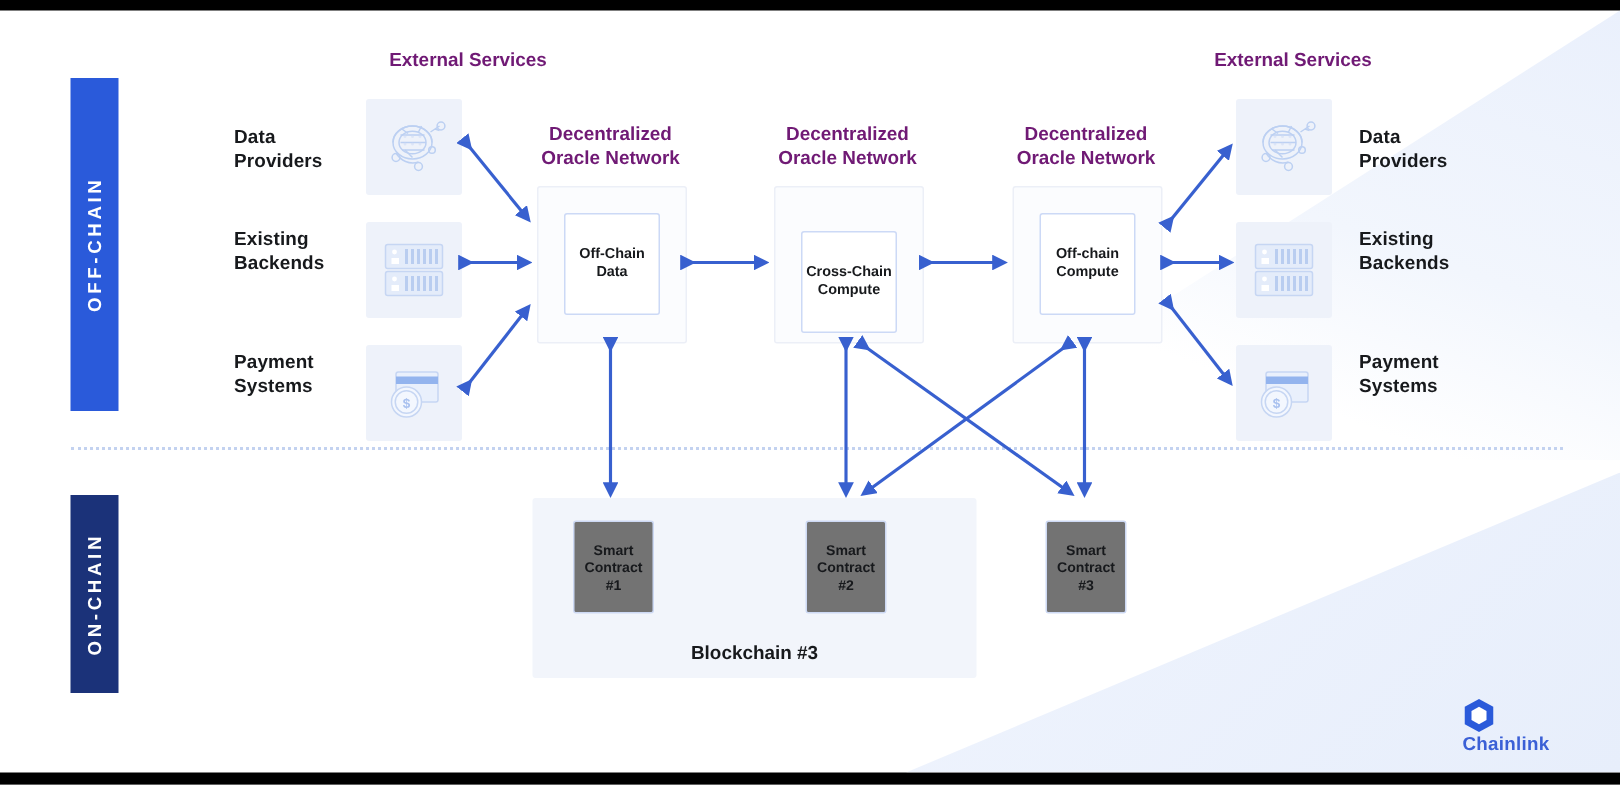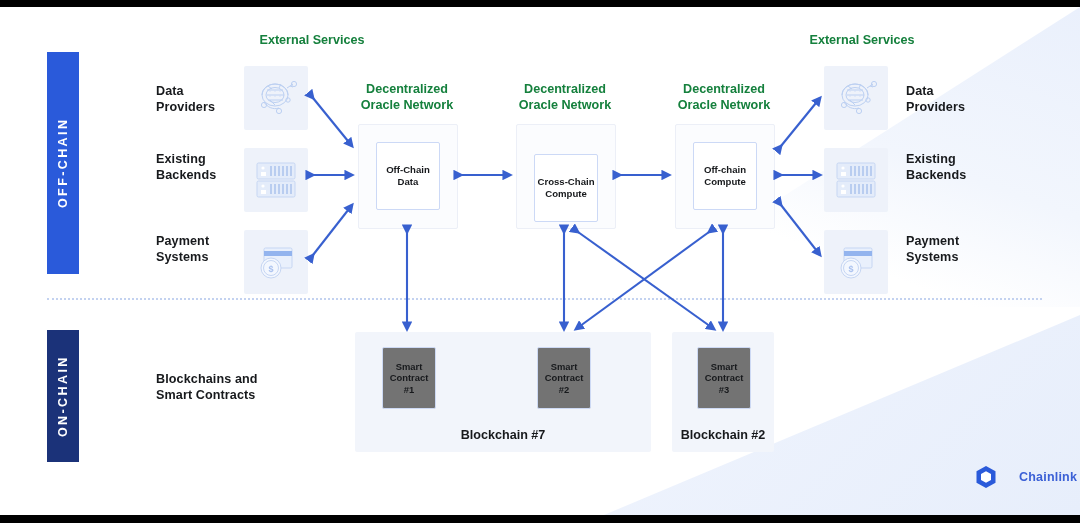--- a/index.html
+++ b/index.html
@@ -46,21 +46,21 @@
   #sep{
     position:absolute;left:47px;top:298px;width:995px;height:0;
     border-top:2px dotted #c3d2f0;
   }
 
   .lbl{
     position:absolute;color:#17191c;font-size:12.6px;font-weight:bold;
     line-height:15.5px;letter-spacing:.1px;
   }
   .hdr{
-    position:absolute;color:#15803d;font-size:12.6px;font-weight:bold;
+    position:absolute;color:#701a75;font-size:12.6px;font-weight:bold;
     text-align:center;line-height:15.5px;
   }
 
   
   .tile{
     position:absolute;width:64px;height:64px;
     background:#eef2fa;border-radius:2px;
     display:flex;align-items:center;justify-content:center;
   }
 
@@ -87,21 +87,21 @@
   }
   .sc{
     position:absolute;width:52px;height:60px;background:#737373;
     border:1px solid #cdd9f4;border-radius:2px;
     display:flex;align-items:center;justify-content:center;
     text-align:center;font-size:9.4px;font-weight:bold;color:#17191c;
     line-height:11.5px;
   }
 
   
-  #logo{position:absolute;left:975px;top:465px;display:flex;align-items:center;gap:22px;}
+  #logo{position:absolute;left:975px;top:465px;display:flex;gap:0;flex-direction:column;}
   #logo .txt{font-size:12.5px;font-weight:bold;color:#3b60d6;letter-spacing:.2px;}
 
   svg#arrows{position:absolute;left:0;top:0;width:1080px;height:523px;pointer-events:none;}
 </style>
 </head>
 <body>
 
 <div id="stage">
 
   <div class="bar-top"></div>
@@ -300,30 +300,23 @@
   </div>
 
   <div class="don-outer" style="left:675px;top:124px;"></div>
   <div class="don-inner" style="left:693px;top:142px;">
     <div>
       <span>Off-chain</span><br>
       <span>Compute</span>
     </div>
   </div>
 
-  <div class="lbl" style="left:156px;top:372px;">
-    <span>Blockchains and</span><br>
-    <span>Smart Contracts</span>
-  </div>
 
   <div class="chain-box" style="left:355px;top:332px;width:296px;height:120px;">
-    <div class="chain-label">Blockchain #7</div>
-  </div>
-  <div class="chain-box" style="left:672px;top:332px;width:102px;height:120px;">
-    <div class="chain-label">Blockchain #2</div>
+    <div class="chain-label">Blockchain #3</div>
   </div>
 
   <div class="sc" style="left:382px;top:347px;">
     <div>
       <span>Smart</span><br>
       <span>Contract</span><br>
       <span>#1</span>
     </div>
   </div>
   <div class="sc" style="left:537px;top:347px;">

